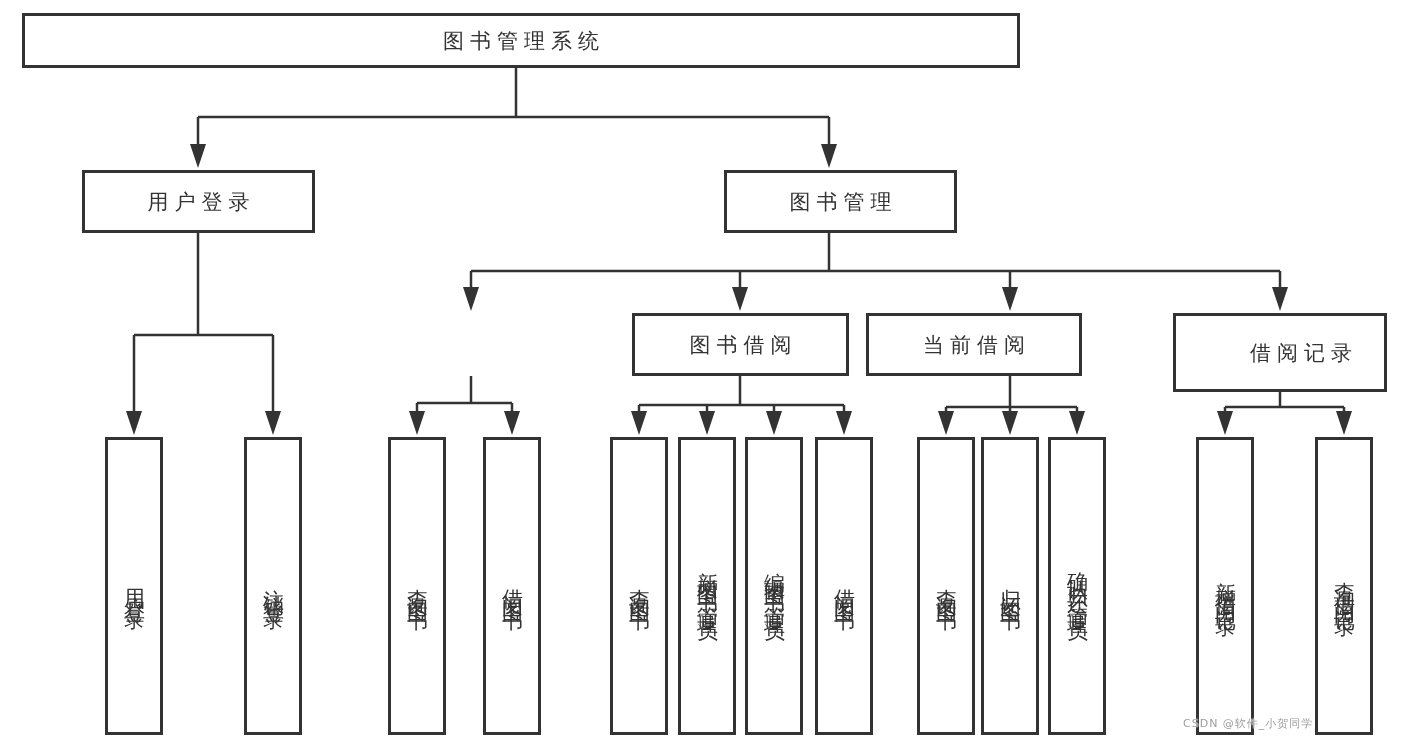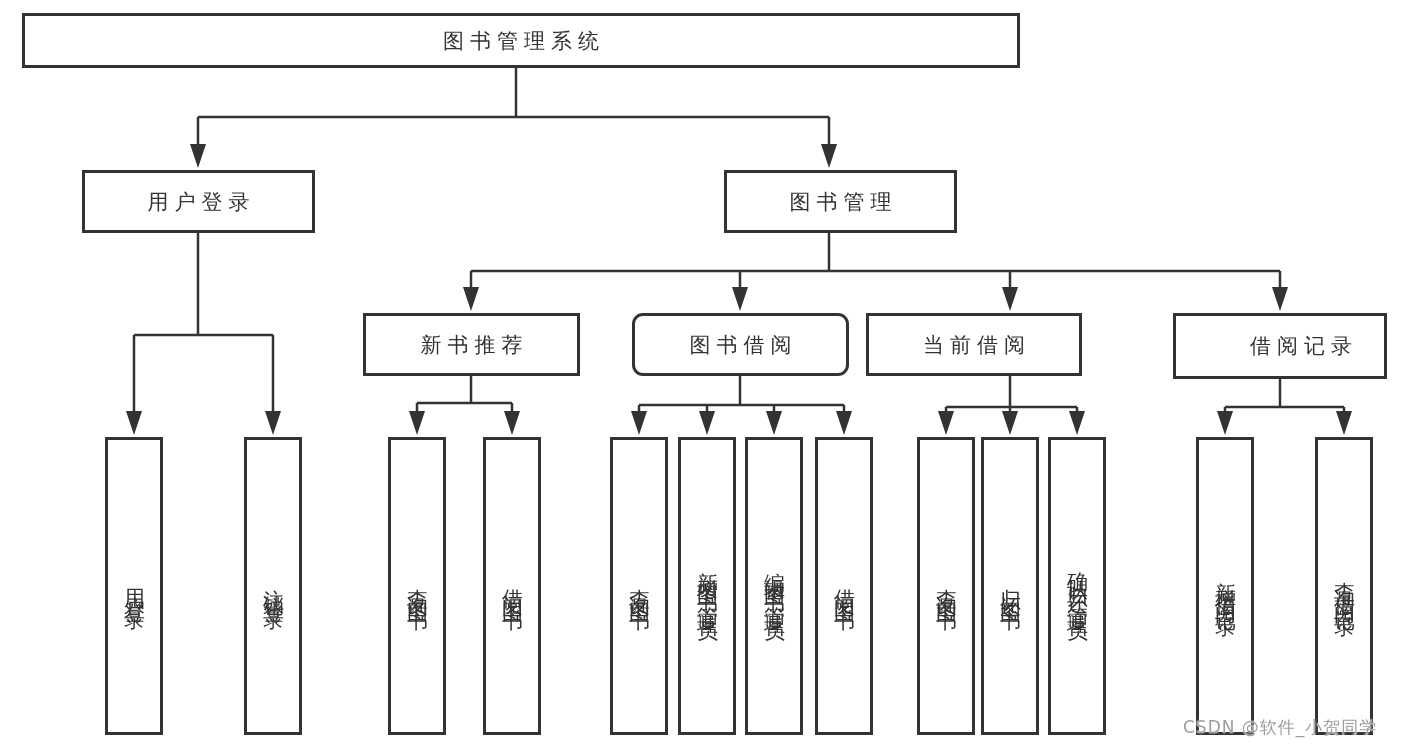--- a/index.html
+++ b/index.html
@@ -44,21 +44,21 @@
   .leaf {
     width: 58px;
     top: 437px;
     height: 298px;
   }
   #watermark {
     position: absolute;
     left: 1183px;
     top: 716px;
     z-index: 2;
-    font-size: 17px;
+    font-size: 11px;
     color: #9d9d9d;
     letter-spacing: 1px;
     white-space: nowrap;
     text-shadow: 0 0 2px #ffffff, 0 0 1px #ffffff;
   }
 </style>
 </head>
 <body>
 
 <div id="canvas">
@@ -128,24 +128,23 @@
       <polygon points="1217,411 1233,411 1225,435"></polygon>
       <polygon points="1336,411 1352,411 1344,435"></polygon>
     </g>
   </svg>
 
   <div class="node hnode" style="left:22px; top:13px; width:998px; height:55px;">图书管理系统</div>
 
   <div class="node hnode" style="left:82px; top:170px; width:233px; height:63px;">用户登录</div>
   <div class="node hnode" style="left:713px; top:170px; width:233px; height:63px;margin-left:11px;">图书管理</div>
 
-  <div class="node hnode" style="left:363px; top:313px; width:217px; height:63px;">新书推荐</div>
-  <div class="node hnode" style="left:632px; top:313px; width:217px; height:63px;border-radius:11px;">图书借阅</div>
+  <div class="node hnode" style="left:632px; top:313px; width:217px; height:63px;">图书借阅</div>
   <div class="node hnode" style="left:866px; top:313px; width:216px; height:63px;">当前借阅</div>
-  <div class="node hnode" style="left:1173px; top:313px; width:214px; height:66px;padding-left:48px;">借阅记录</div>
+  <div class="node hnode" style="left:1173px; top:313px; width:214px; height:79px;padding-left:48px;">借阅记录</div>
 
   <div class="node leaf" style="left:105px;">
     <span>用户登录</span>
   </div>
   <div class="node leaf" style="left:244px;">
     <span>注销登录</span>
   </div>
 
   <div class="node leaf" style="left:388px;">
     <span>查询图书</span>

